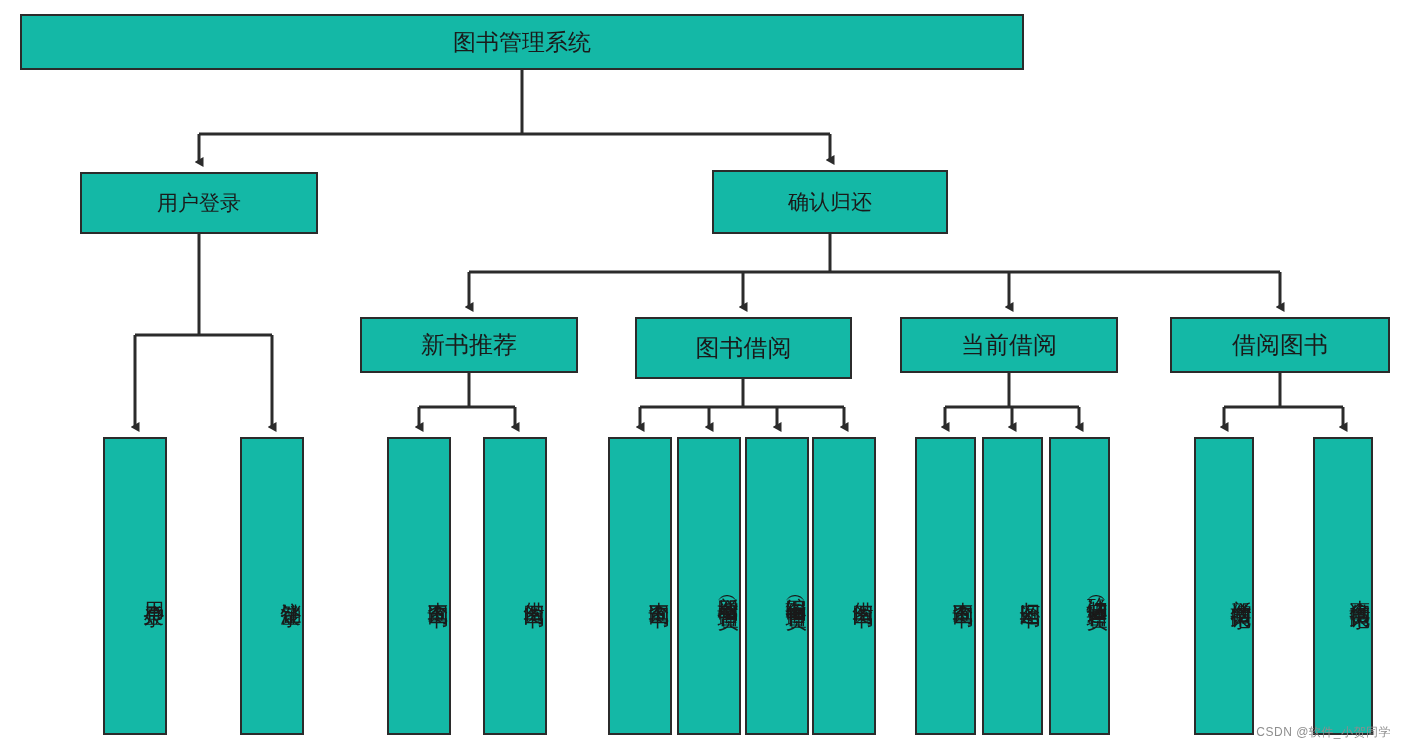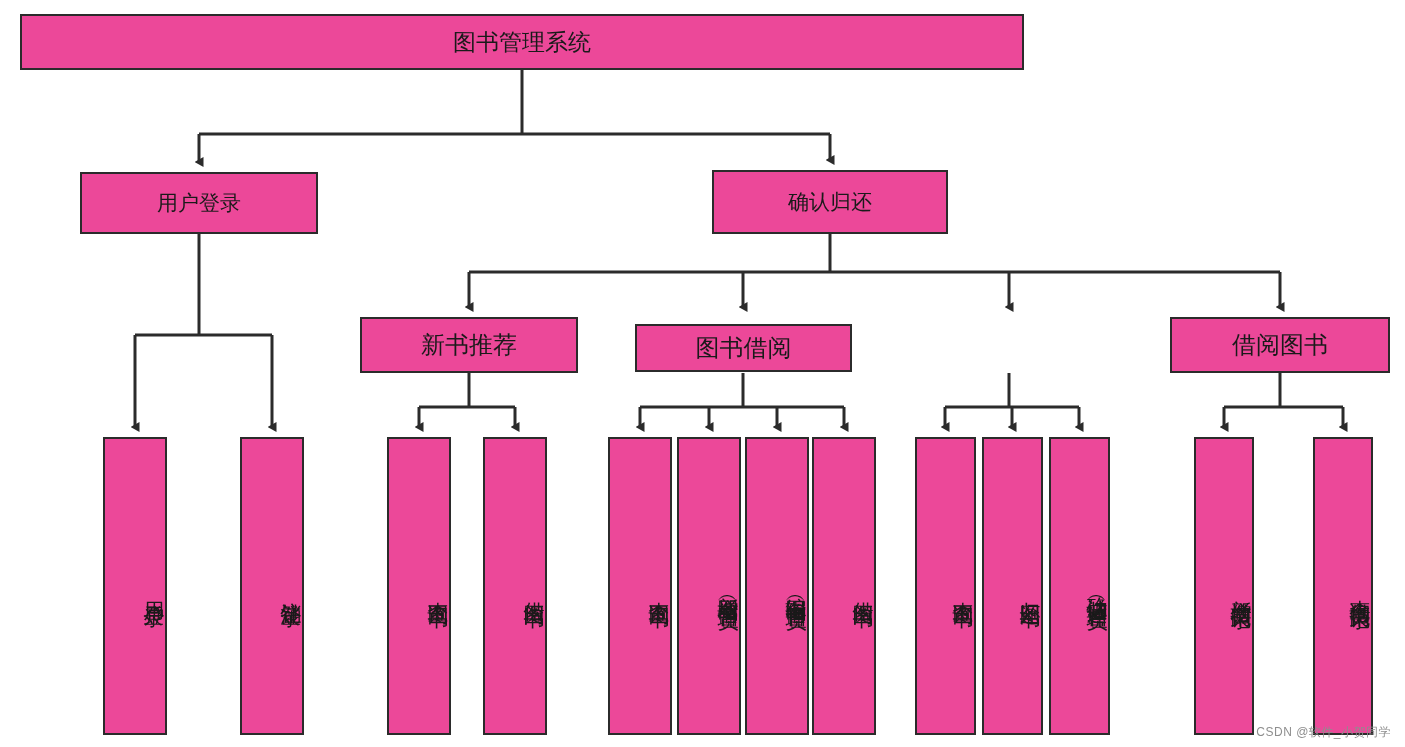--- a/index.html
+++ b/index.html
@@ -22,21 +22,21 @@
     position: absolute;
     left: 0;
     top: 0;
     width: 1405px;
     height: 747px;
     pointer-events: none;
   }
   .node {
     position: absolute;
     box-sizing: border-box;
-    background: #ec4899;
+    background: #14b8a6;
     border: 2px solid #2b2b2b;
     display: flex;
     align-items: center;
     justify-content: center;
     color: #1a1a1a;
   }
   .node.root {
     font-size: 23px;
   }
   .node.level2 {
@@ -138,22 +138,25 @@
   <div class="node level2" style="left:80px; top:172px; width:238px; height:62px;">
     <span class="label">用户登录</span>
   </div>
   <div class="node level2" style="left:712px; top:170px; width:236px; height:64px;">
     <span class="label">确认归还</span>
   </div>
 
   <div class="node level3" style="left:360px; top:317px; width:218px; height:56px;">
     <span class="label">新书推荐</span>
   </div>
-  <div class="node level3" style="left:635px; top:324px; width:217px; height:48px;">
+  <div class="node level3" style="left:635px; top:317px; width:217px; height:62px;">
     <span class="label">图书借阅</span>
+  </div>
+  <div class="node level3" style="left:900px; top:317px; width:218px; height:56px;">
+    <span class="label">当前借阅</span>
   </div>
   <div class="node level3" style="left:1170px; top:317px; width:220px; height:56px;">
     <span class="label">借阅图书</span>
   </div>
 
   <div class="node leaf" style="left:103px; top:437px; width:64px; height:298px;">
     <span class="label">用户登录</span>
   </div>
   <div class="node leaf" style="left:240px; top:437px; width:64px; height:298px;">
     <span class="label">注销登录</span>

